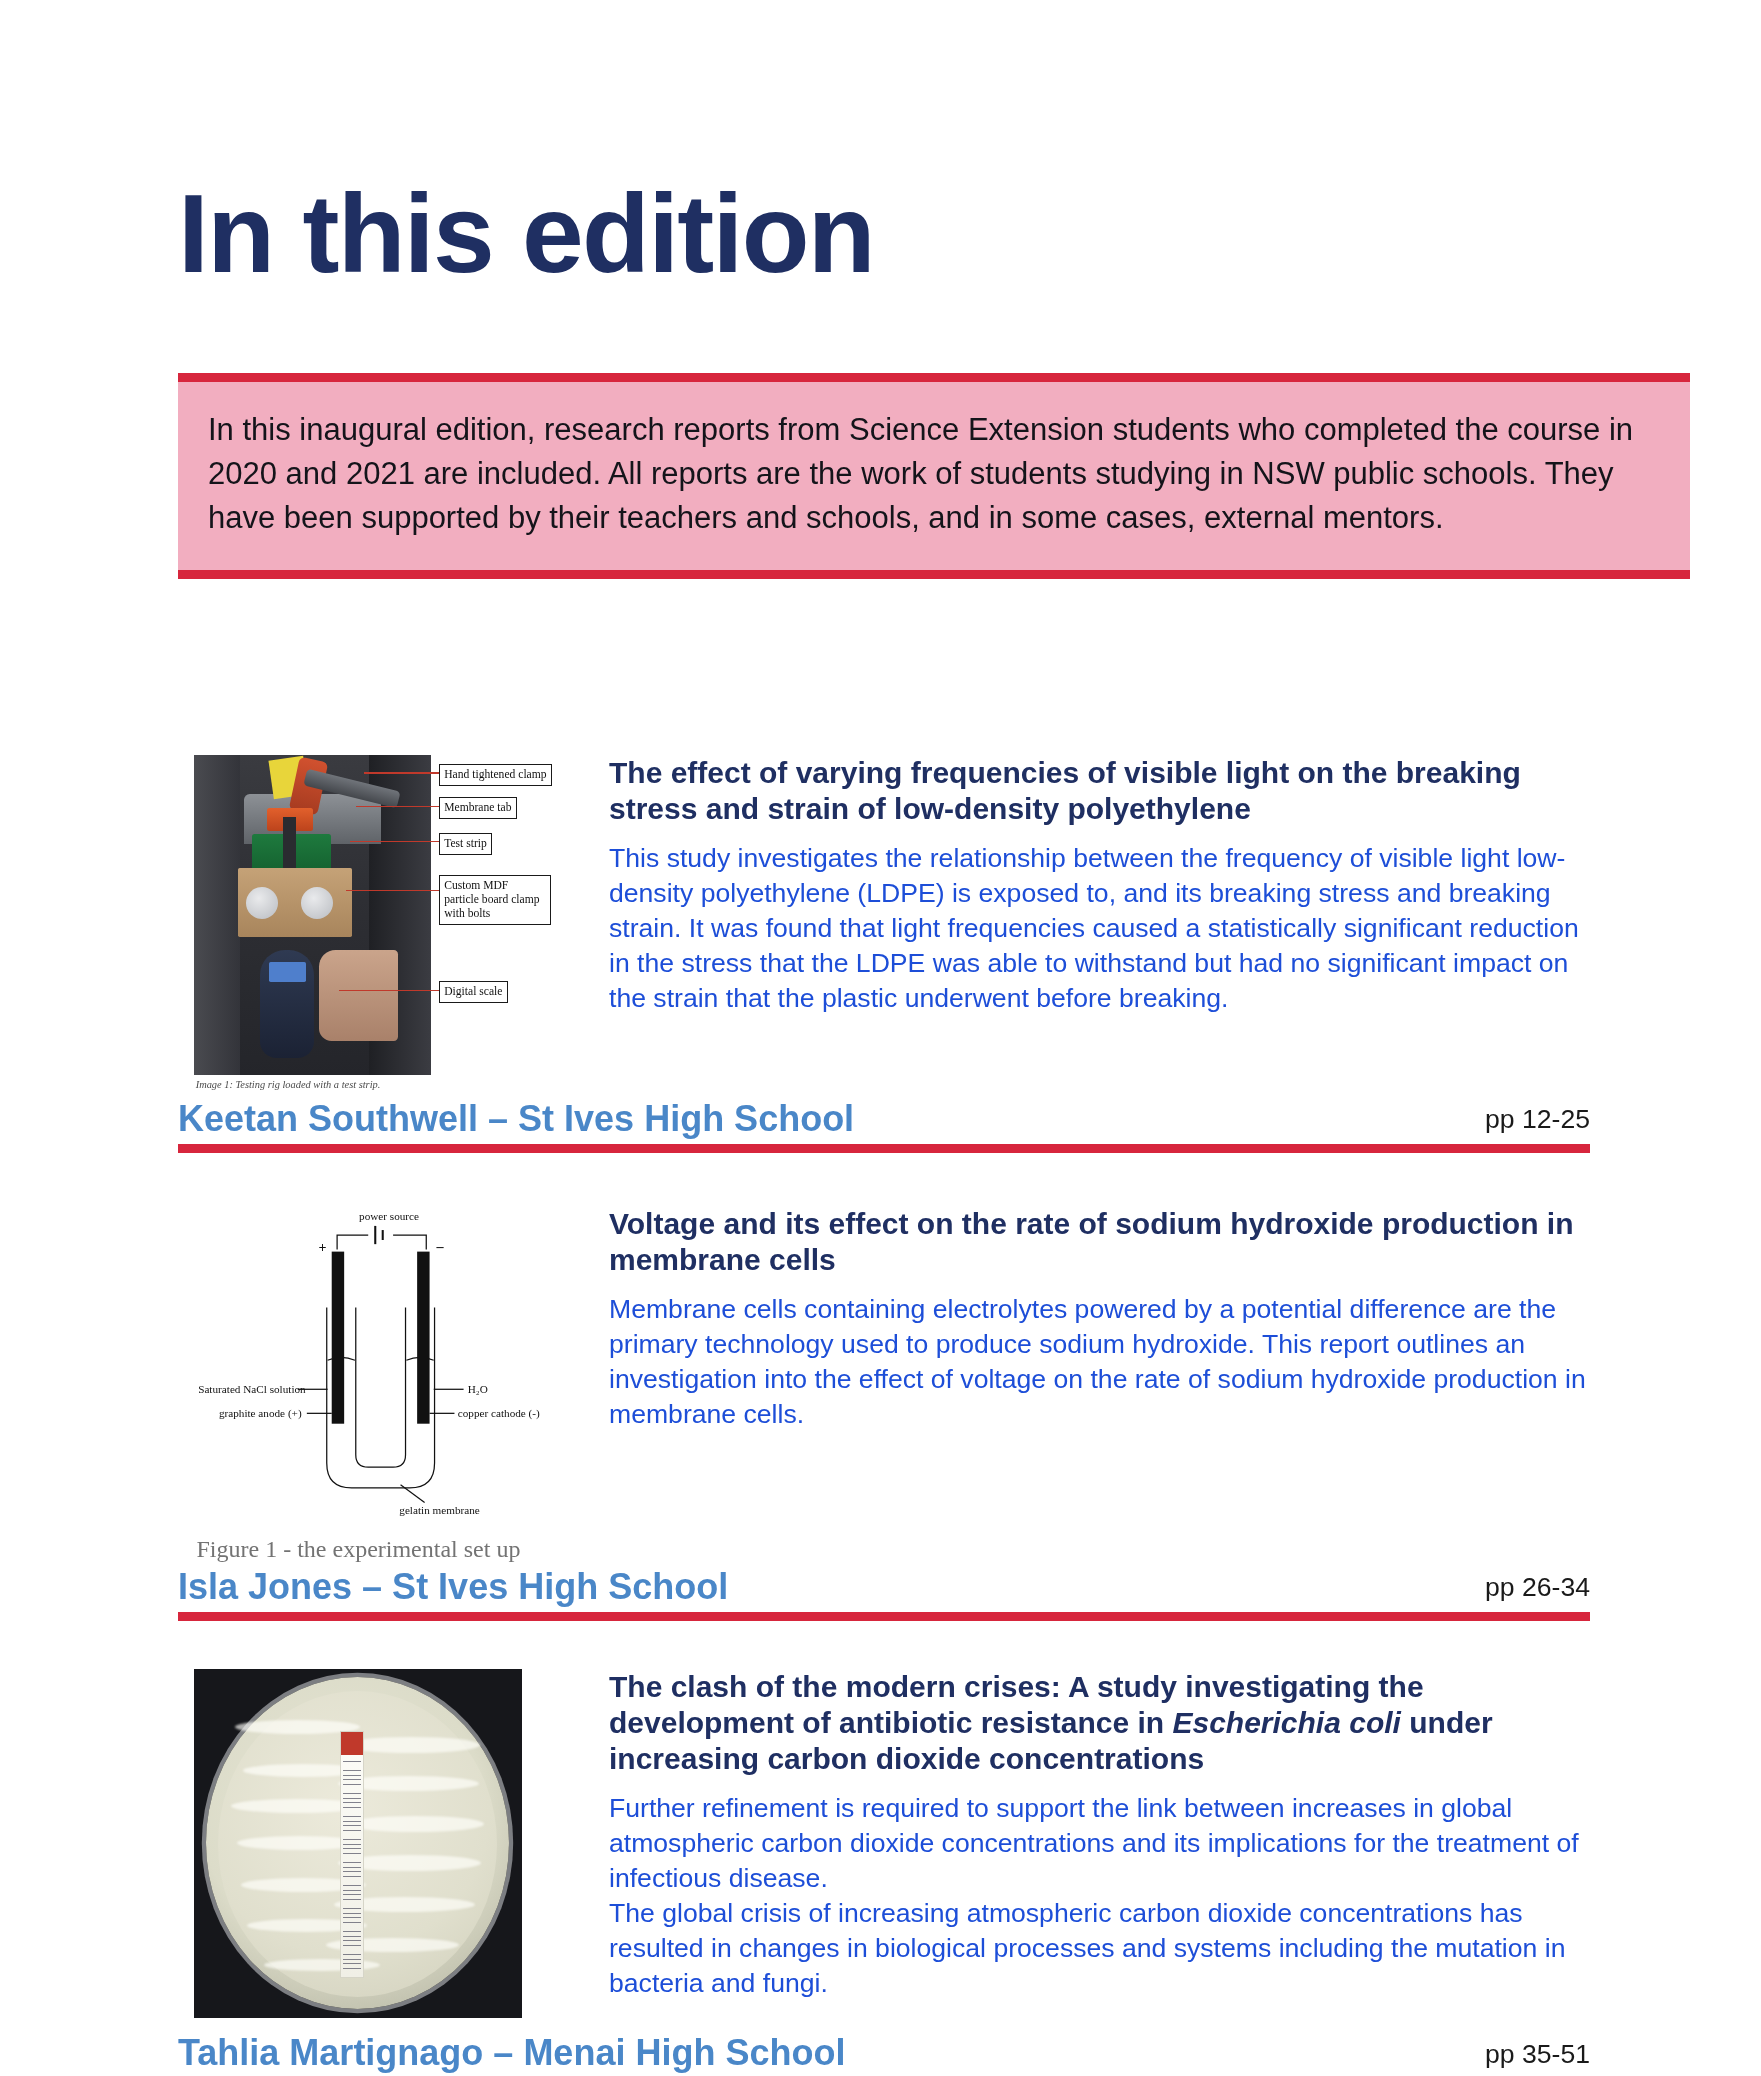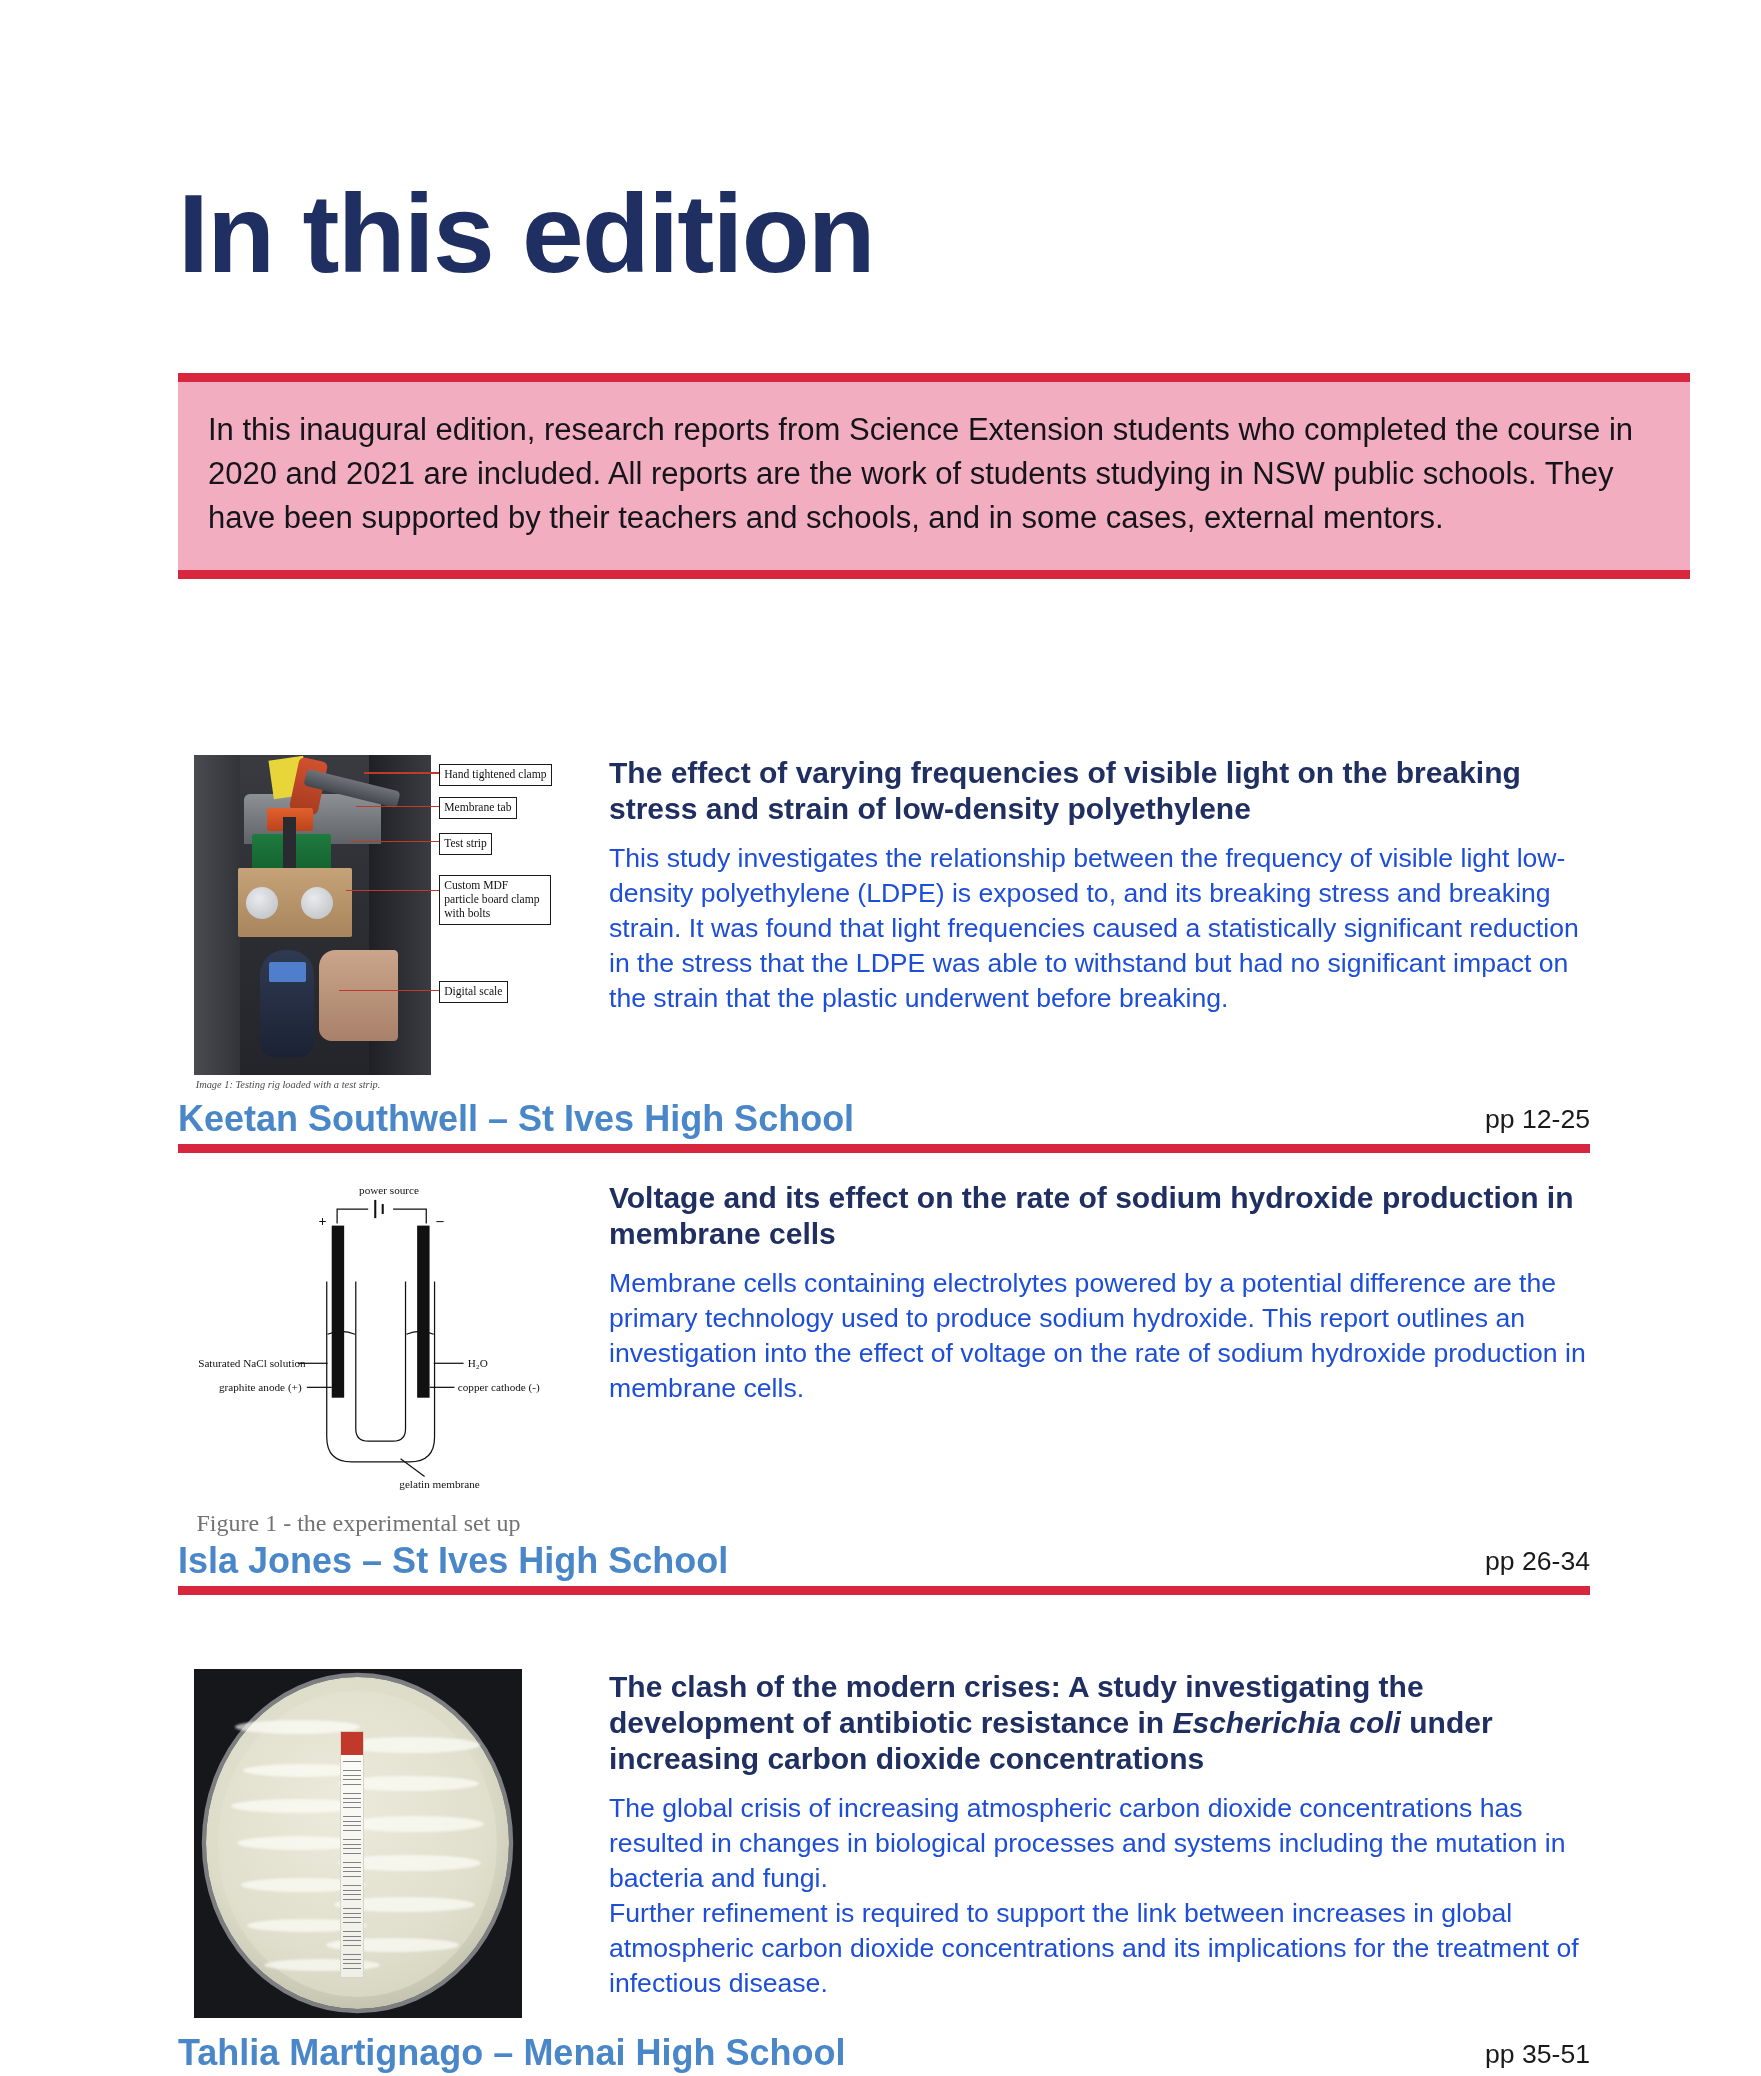--- a/index.html
+++ b/index.html
@@ -374,21 +374,21 @@
       </div>
     </div>
 
     <div class="art-footer" style="margin-top:7.5px;">
       <div class="art-author">Keetan Southwell – St Ives High School</div>
       <div class="art-pages">pp 12-25</div>
     </div>
     <div class="art-divider"></div>
   </div>
 
-  <div class="article" style="top:1180px;">
+  <div class="article" style="top:1206px;">
     <div class="art-row">
 
       <div class="art-figure fig2">
         <div class="fig2-box">
           <svg viewBox="0 0 880 750" width="365" height="311">
             <g fill="none" stroke="#111111" stroke-width="3">
 
               <path d="M345 105 L345 70 L420 70"></path>
               <path d="M480 70 L560 70 L560 105"></path>
 
@@ -463,22 +463,22 @@
           </div>
           <div class="etest">
             <div class="etest-head"></div>
             <div class="etest-ticks"></div>
           </div>
         </div>
       </div>
 
       <div class="art-body">
         <h2 class="art-title"><span>The clash of the modern crises: A study investigating the development of antibiotic resistance in </span><span class="sci">Escherichia coli</span><span> under increasing carbon dioxide concentrations</span></h2>
+        <p class="art-summary" style="margin-top:0;">Further refinement is required to support the link between increases in global atmospheric carbon dioxide concentrations and its implications for the treatment of infectious disease.</p>
         <p class="art-summary">The global crisis of increasing atmospheric carbon dioxide concentrations has resulted in changes in biological processes and systems including the mutation in bacteria and fungi.</p>
-        <p class="art-summary" style="margin-top:0;">Further refinement is required to support the link between increases in global atmospheric carbon dioxide concentrations and its implications for the treatment of infectious disease.</p>
       </div>
     </div>
 
     <div class="art-footer" style="margin-top:14px;">
       <div class="art-author">Tahlia Martignago – Menai High School</div>
       <div class="art-pages">pp 35-51</div>
     </div>
 
   </div>
 

